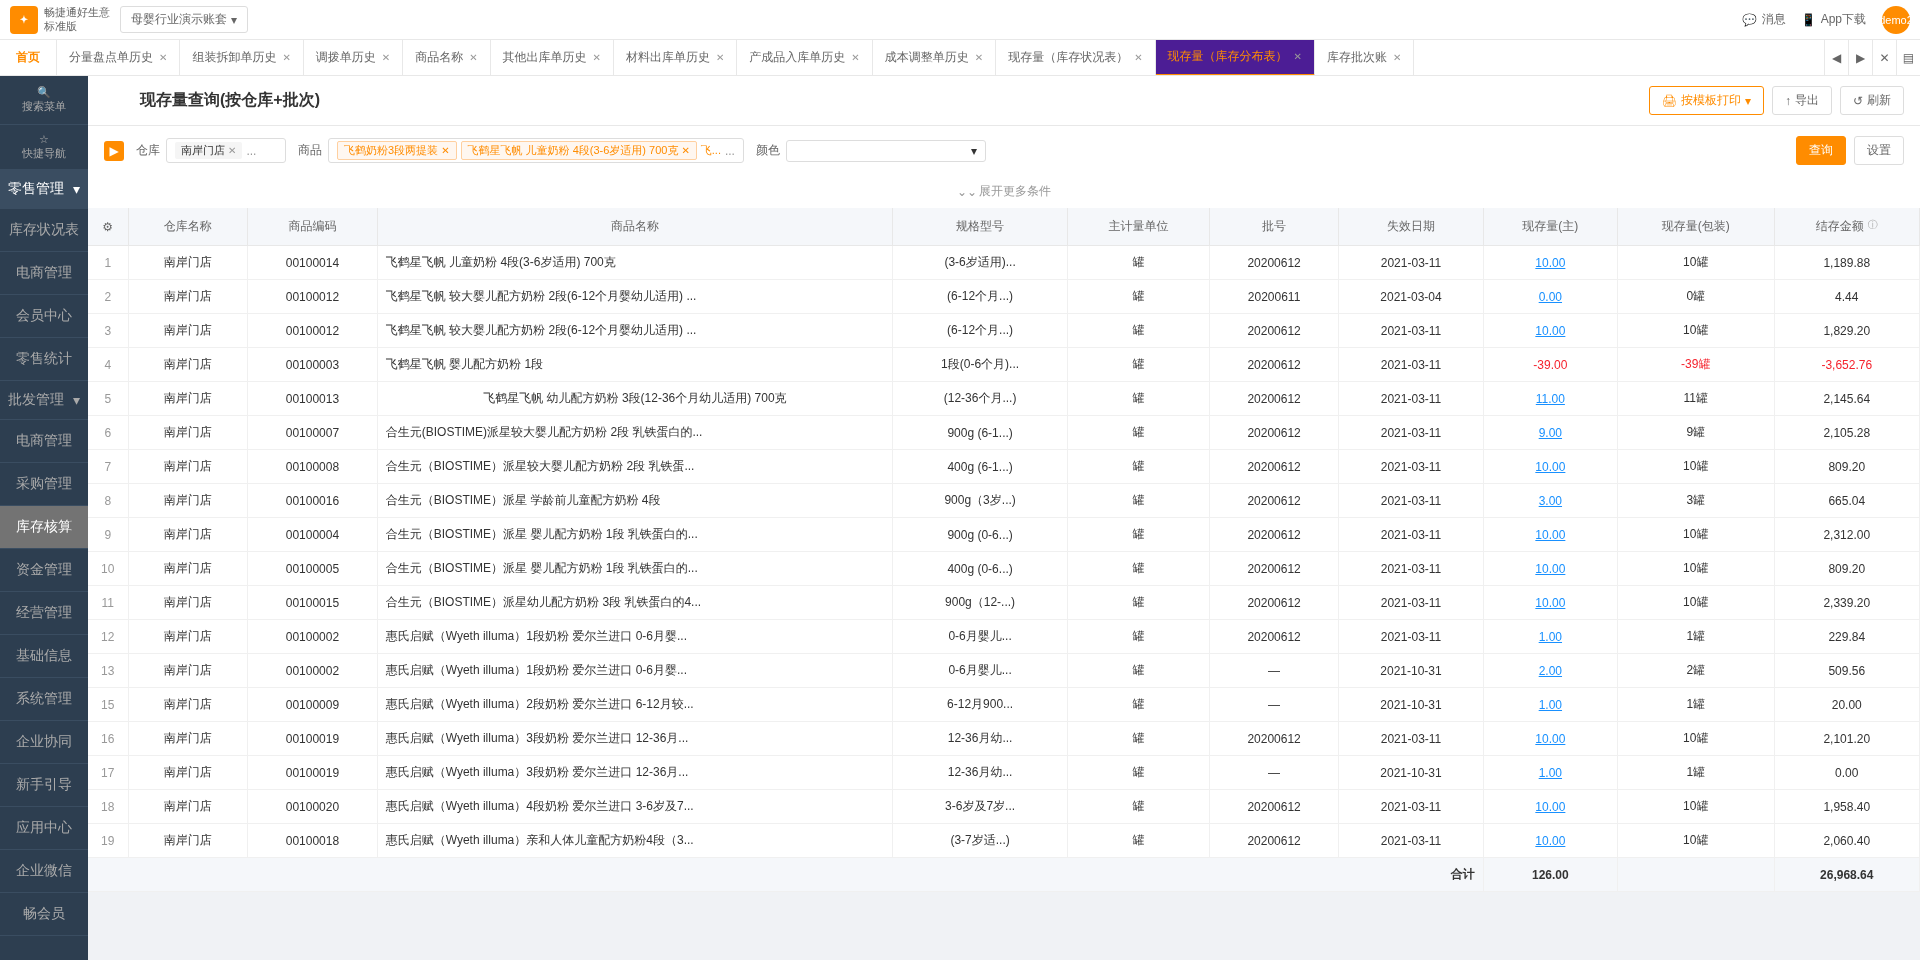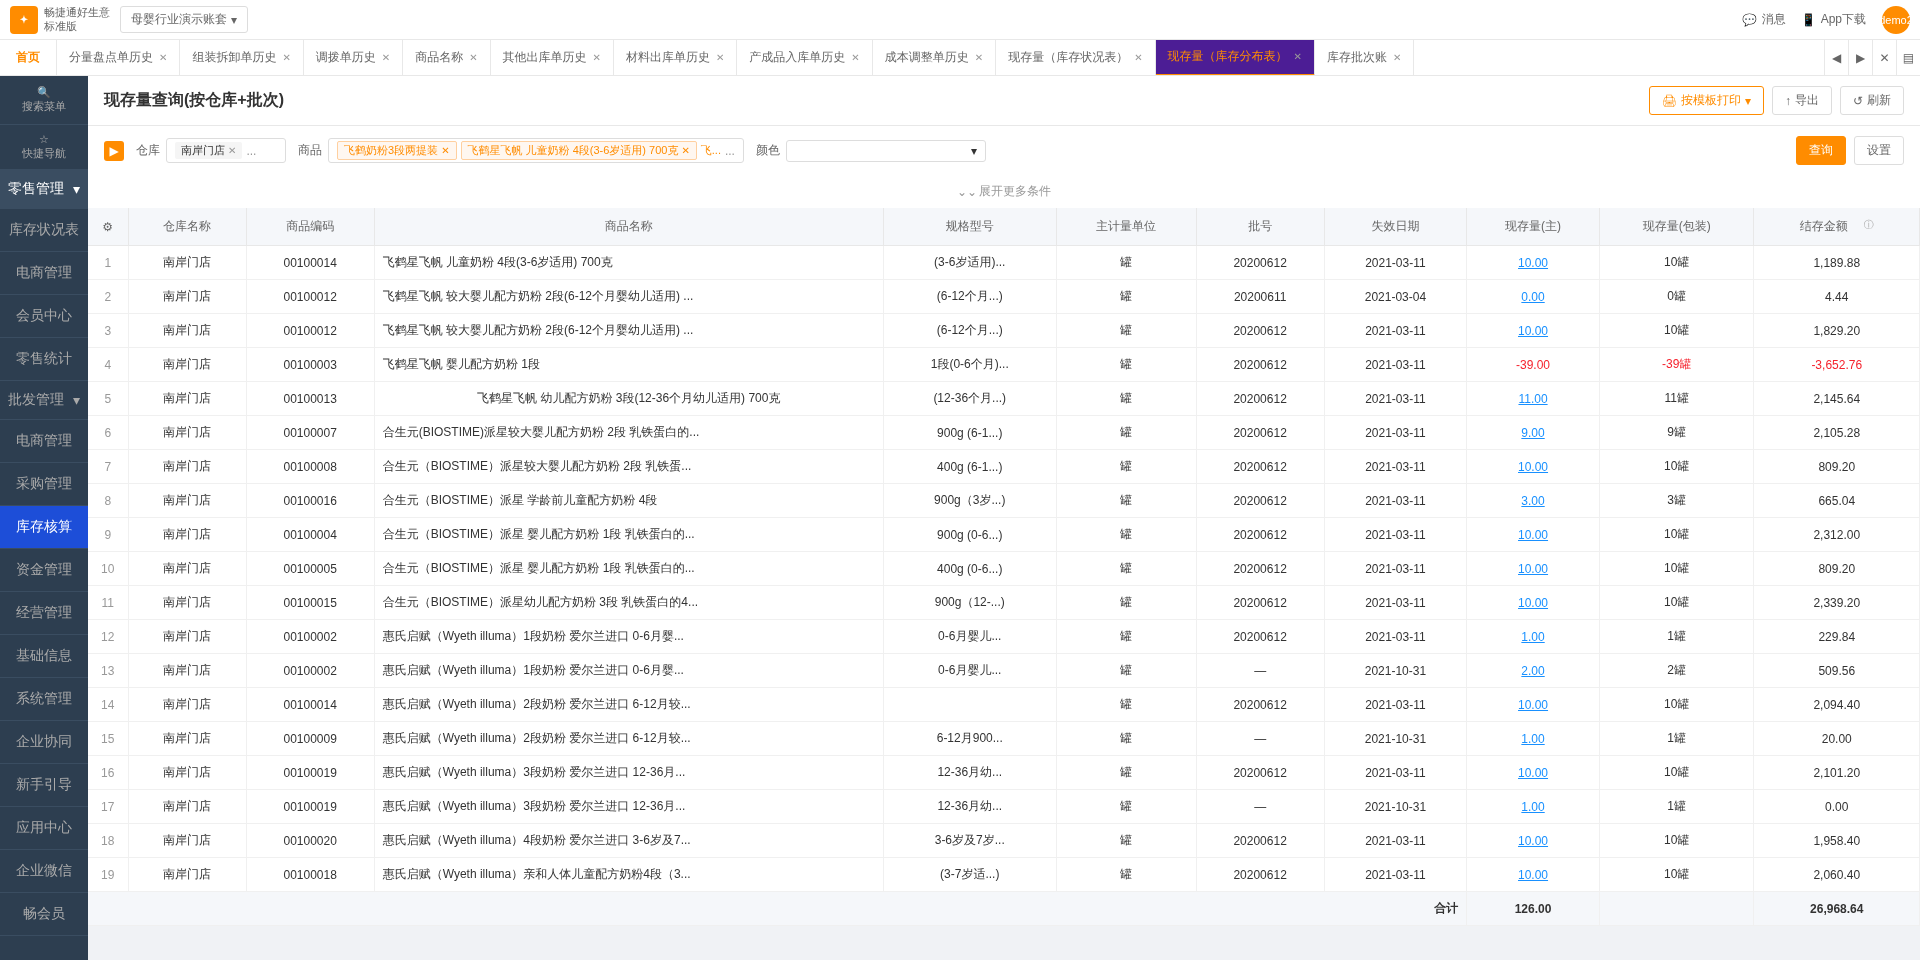--- a/index.html
+++ b/index.html
@@ -24,28 +24,28 @@
     .tab-close { font-size: 10px; color: #999; cursor: pointer; }
     .tab-nav-btn { width: 24px; height: 36px; display: flex; align-items: center; justify-content: center; cursor: pointer; color: #666; border-left: 1px solid #e8e8e8; flex-shrink: 0; }
     .tab-extra { margin-left: auto; display: flex; }
 
     
     .main-layout { display: flex; height: calc(960px - 76px); }
 
     
     .sidebar { width: 88px; background: #2d3e50; height: 100%; display: flex; flex-direction: column; overflow-y: auto; flex-shrink: 0; }
     .sidebar-item { padding: 12px 8px; text-align: center; cursor: pointer; color: #aaa; font-size: 14px; border-bottom: 1px solid #3a4d61; }
-    .sidebar-item.active { background: #1d4ed8; color: #fff; }
+    .sidebar-item.active { background: #737373; color: #fff; }
 
     
     .content { flex: 1; display: flex; flex-direction: column; overflow: hidden; background: #f0f2f5; }
 
     
     .page-header { background: #fff; padding: 10px 16px; display: flex; align-items: center; justify-content: space-between; border-bottom: 1px solid #e8e8e8; }
-    .page-title { font-size: 16px; font-weight: bold; color: #333; }
+    .page-title { font-size: 16px; font-weight: bold; color: #333; margin-left: 36px; }
     .page-actions { display: flex; align-items: center; gap: 8px; }
     .btn { padding: 5px 12px; border-radius: 3px; cursor: pointer; font-size: 12px; border: 1px solid #ddd; background: #fff; color: #666; display: flex; align-items: center; gap: 4px; }
     .btn-primary { background: #ff8c00; color: #fff; border-color: #ff8c00; }
     .btn-orange-outline { border-color: #ff8c00; color: #ff8c00; background: #fff; }
     .filter-item { display: flex; align-items: center; gap: 6px; }
     .filter-label { color: #666; font-size: 12px; white-space: nowrap; }
     .filter-tag-group { display: flex; align-items: center; gap: 4px; border: 1px solid #ddd; border-radius: 3px; padding: 3px 8px; min-width: 120px; max-width: 200px; }
     .filter-tag { background: #f5f5f5; border-radius: 2px; padding: 1px 6px; font-size: 11px; color: #333; display: flex; align-items: center; gap: 3px; }
     .filter-tag-close { color: #999; cursor: pointer; font-size: 10px; }
     .filter-dots { color: #999; cursor: pointer; }
@@ -59,21 +59,21 @@
     .table-area { flex: 1; overflow: auto; padding: 0; }
     table { width: 100%; border-collapse: collapse; background: #fff; font-size: 12px; }
     thead tr { background: #f5f7fa; }
     th { padding: 10px 8px; text-align: center; color: #666; font-weight: normal; border-bottom: 1px solid #e8e8e8; border-right: 1px solid #e8e8e8; white-space: nowrap; position: sticky; top: 0; background: #f5f7fa; z-index: 1; }
     td { padding: 8px 8px; text-align: center; border-bottom: 1px solid #f0f0f0; border-right: 1px solid #f0f0f0; color: #333; }
     .row-num { color: #999; }
     .link-text { color: #1890ff; text-decoration: underline; cursor: pointer; }
     .red-text { color: #f5222d; }
     .footer-row td { background: #f5f7fa; font-weight: bold; color: #333; }
     .settings-icon { cursor: pointer; color: #666; }
-    .col-icon { display: inline-flex; align-items: flex-start; gap: 16px; }
+    .col-icon { display: inline-flex; align-items: flex-start; gap: 4px; }
     .info-icon { color: #aaa; cursor: pointer; font-size: 10px; }
 
     
     ::-webkit-scrollbar { width: 6px; height: 6px; }
     ::-webkit-scrollbar-track { background: #f1f1f1; }
     ::-webkit-scrollbar-thumb { background: #ccc; border-radius: 3px; }
 
     .sidebar-search { padding: 10px 8px; border-bottom: 1px solid #3a4d61; cursor: pointer; color: #aaa; font-size: 11px; text-align: center; }
     .sidebar-nav { padding: 8px 8px; border-bottom: 1px solid #3a4d61; cursor: pointer; color: #aaa; font-size: 11px; text-align: center; }
 
@@ -507,33 +507,20 @@
       <td style="text-align:left; max-width:280px; overflow:hidden; text-overflow:ellipsis; white-space:nowrap;">惠氏启赋（Wyeth illuma）1段奶粉 爱尔兰进口 0-6月婴...</td>
       <td>0-6月婴儿...</td>
       <td>罐</td>
       <td>—</td>
       <td>2021-10-31</td>
       <td class="link-text">2.00</td>
       <td class="">2罐</td>
       <td class="">509.56</td>
     </tr>
             <tr>
-      <td class="row-num">14</td>
-      <td>南岸门店</td>
-      <td>00100014</td>
-      <td style="text-align:left; max-width:280px; overflow:hidden; text-overflow:ellipsis; white-space:nowrap;">惠氏启赋（Wyeth illuma）2段奶粉 爱尔兰进口 6-12月较...</td>
-      <td></td>
-      <td>罐</td>
-      <td>20200612</td>
-      <td>2021-03-11</td>
-      <td class="link-text">10.00</td>
-      <td class="">10罐</td>
-      <td class="">2,094.40</td>
-    </tr>
-            <tr>
       <td class="row-num">15</td>
       <td>南岸门店</td>
       <td>00100009</td>
       <td style="text-align:left; max-width:280px; overflow:hidden; text-overflow:ellipsis; white-space:nowrap;">惠氏启赋（Wyeth illuma）2段奶粉 爱尔兰进口 6-12月较...</td>
       <td>6-12月900...</td>
       <td>罐</td>
       <td>—</td>
       <td>2021-10-31</td>
       <td class="link-text">1.00</td>
       <td class="">1罐</td>

